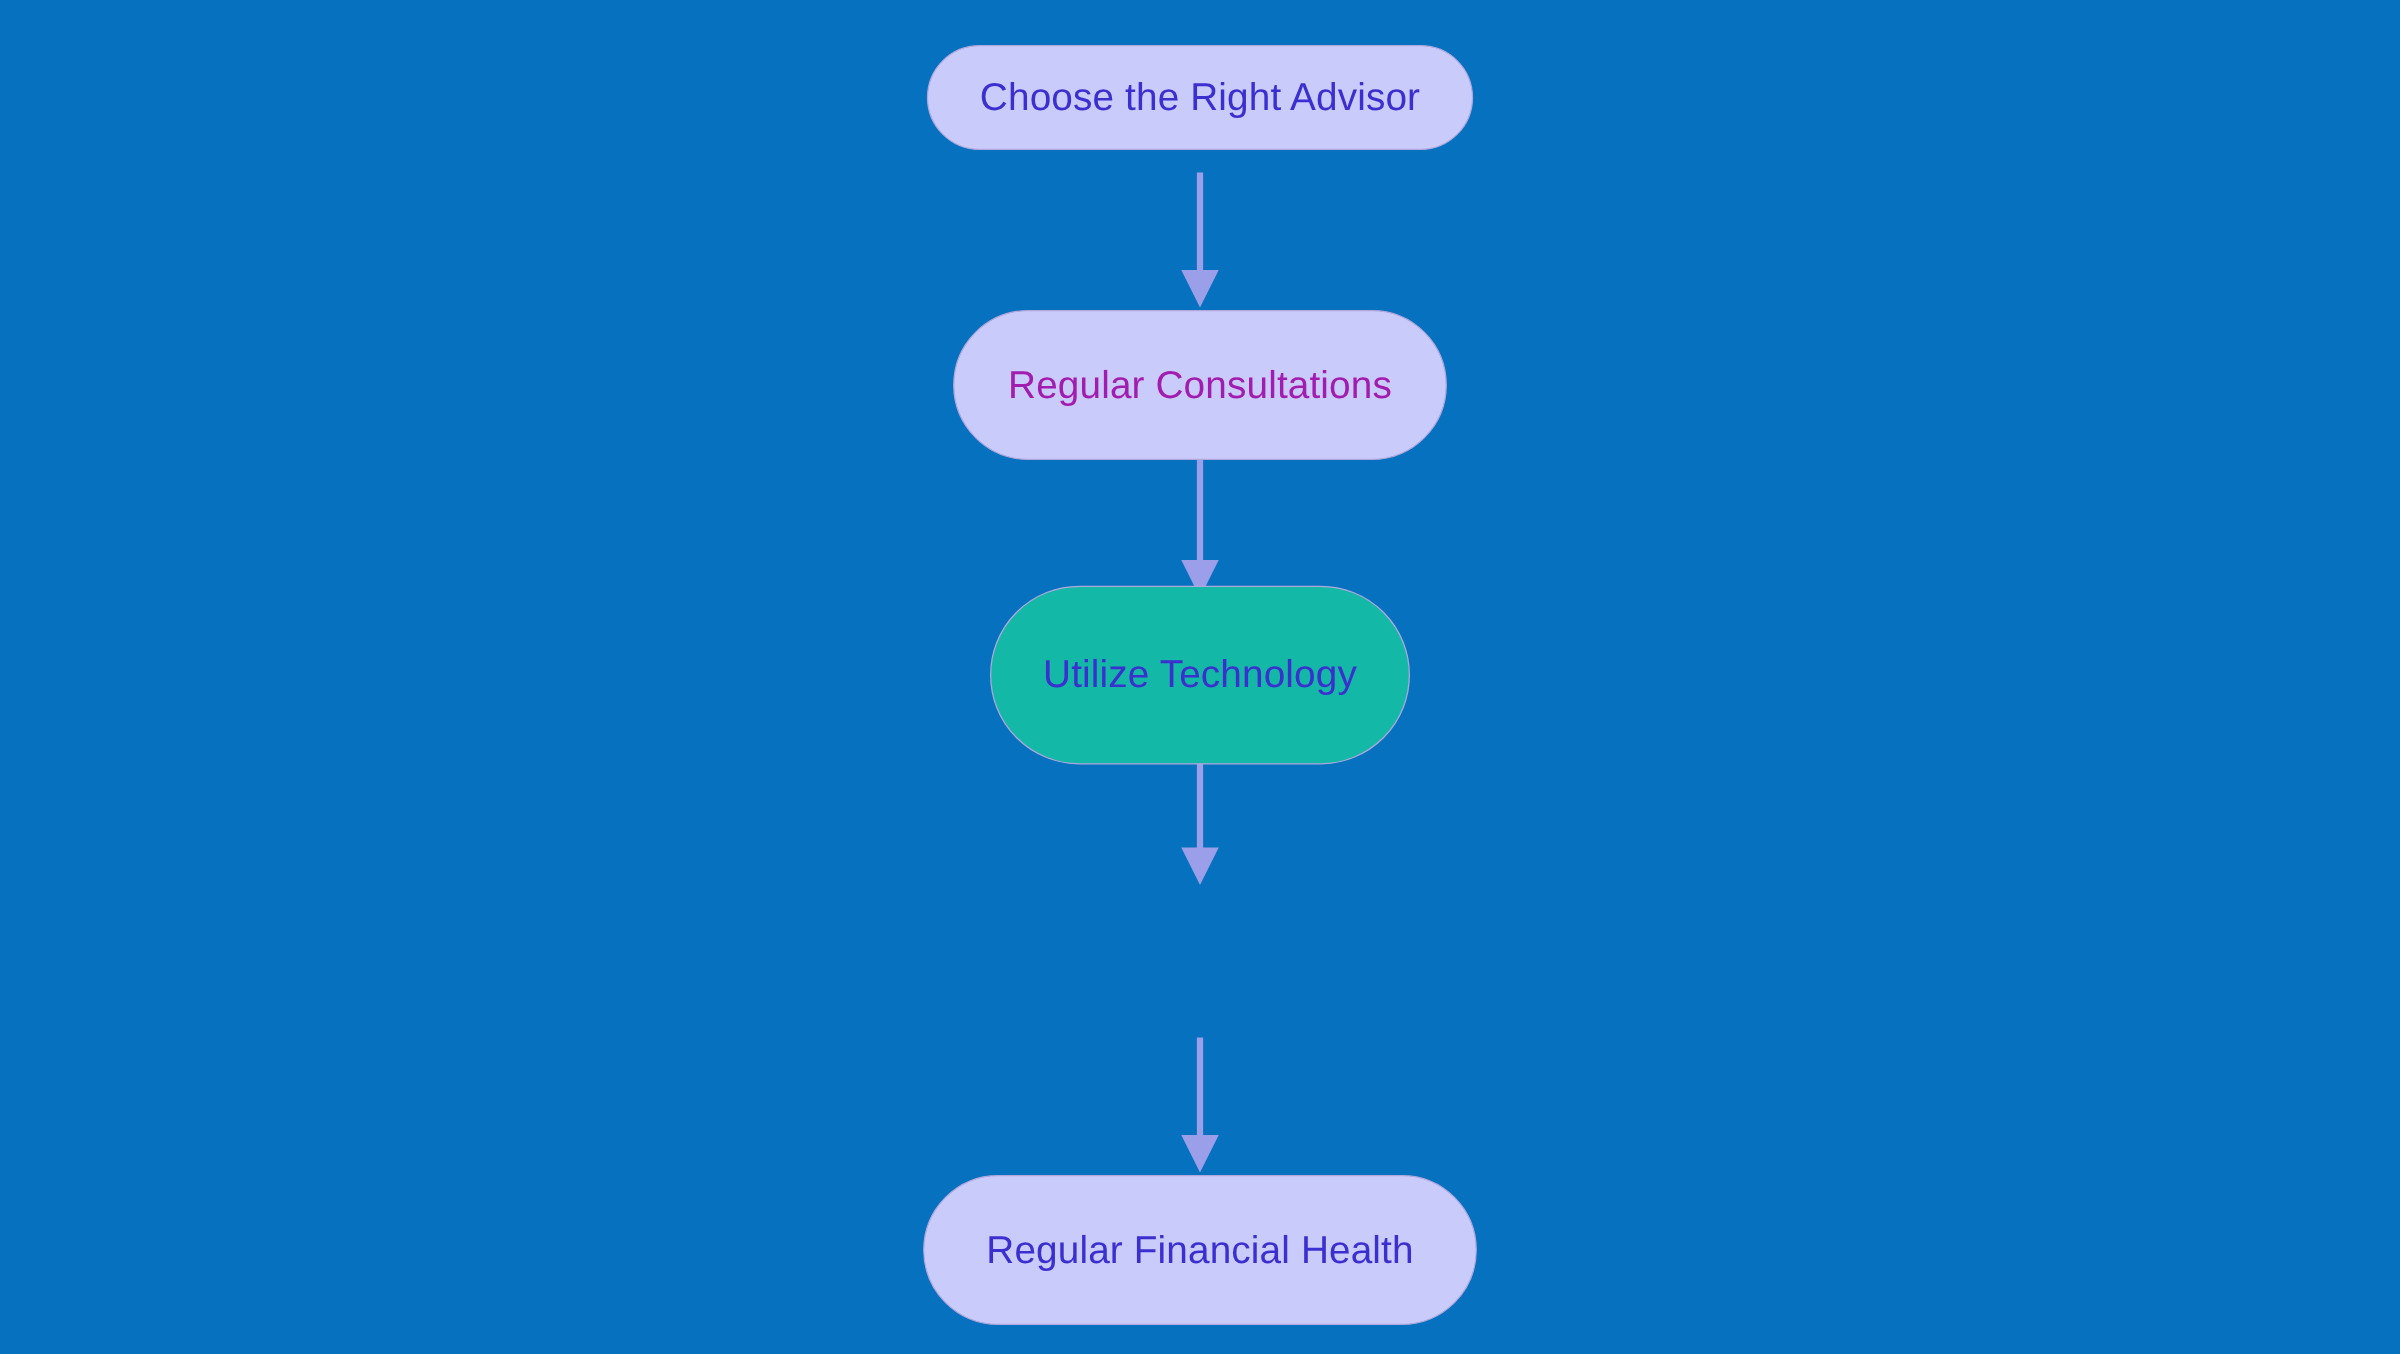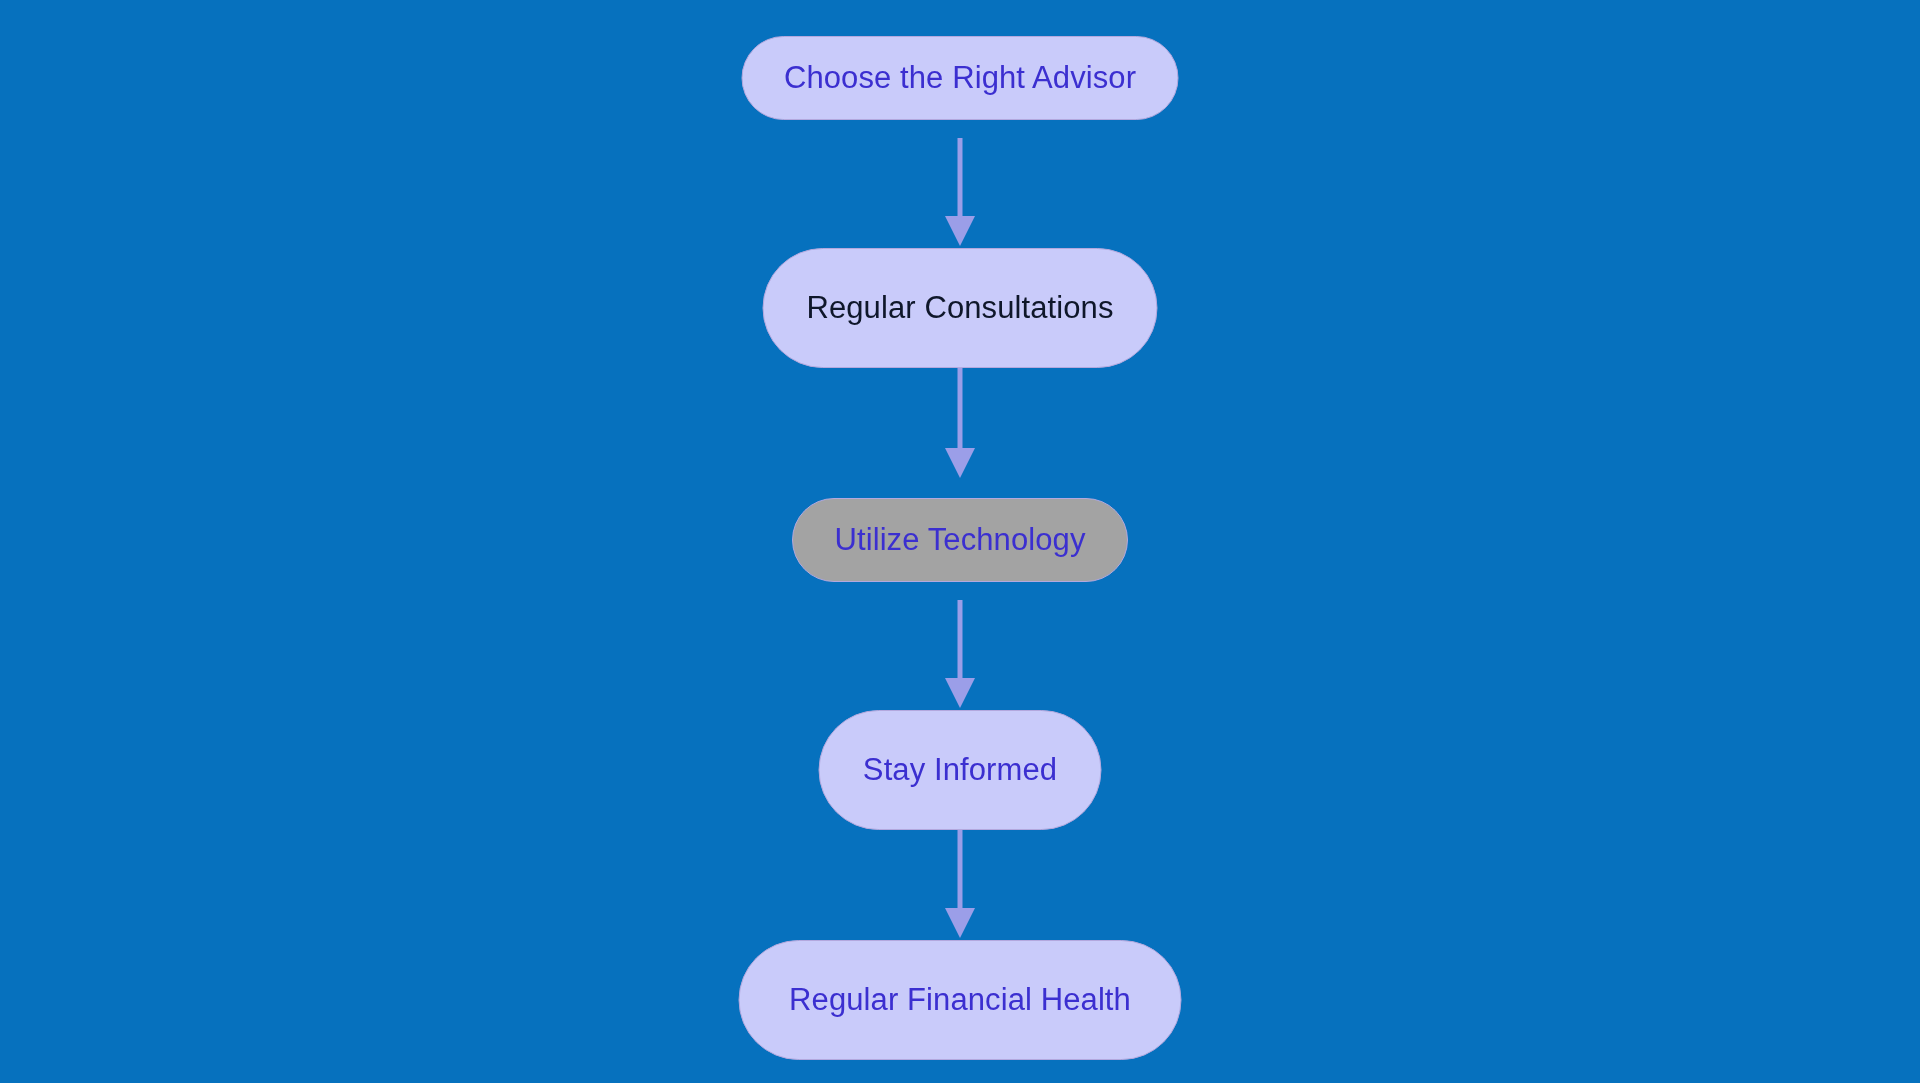--- a/index.html
+++ b/index.html
@@ -87,26 +87,23 @@
           <polygon points="945,908 975,908 960,938" fill="#9b9ee8"></polygon>
         </g>
       </g>
   </svg>
 
   <div id="node-layer">
       <div class="flow-node" style="left: 960px; top: 78px; width: 437px; height: 84px; background: rgb(201, 203, 250); border-color: rgb(179, 168, 222); text-align: center;">
         <span class="flow-node-label" style="color: rgb(59, 47, 208);">Choose the Right Advisor</span>
       </div>
       <div class="flow-node" style="left: 960px; top: 308px; width: 395px; height: 120px; background: rgb(201, 203, 250); border-color: rgb(179, 168, 222);">
-        <span class="flow-node-label" style="color: #0f172a;">Regular Consultations</span>
+        <span class="flow-node-label" style="color: #a21caf;">Regular Consultations</span>
       </div>
-      <div class="flow-node" style="left: 960px; top: 540px; width: 336px; height: 84px; background: #a3a3a3; border-color: rgb(179, 168, 222);">
+      <div class="flow-node" style="left: 960px; top: 540px; width: 336px; height: 143px; background: #14b8a6; border-color: rgb(179, 168, 222);">
         <span class="flow-node-label" style="color: rgb(59, 47, 208);">Utilize Technology</span>
-      </div>
-      <div class="flow-node" style="left: 960px; top: 770px; width: 283px; height: 120px; background: rgb(201, 203, 250); border-color: rgb(179, 168, 222);">
-        <span class="flow-node-label" style="color: rgb(59, 47, 208);">Stay Informed</span>
       </div>
       <div class="flow-node" style="left: 960px; top: 1000px; width: 443px; height: 120px; background: rgb(201, 203, 250); border-color: rgb(179, 168, 222);">
         <span class="flow-node-label" style="color: rgb(59, 47, 208);">Regular Financial Health</span>
       </div>
     </div>
 
 </div>
 
 </body></html>

